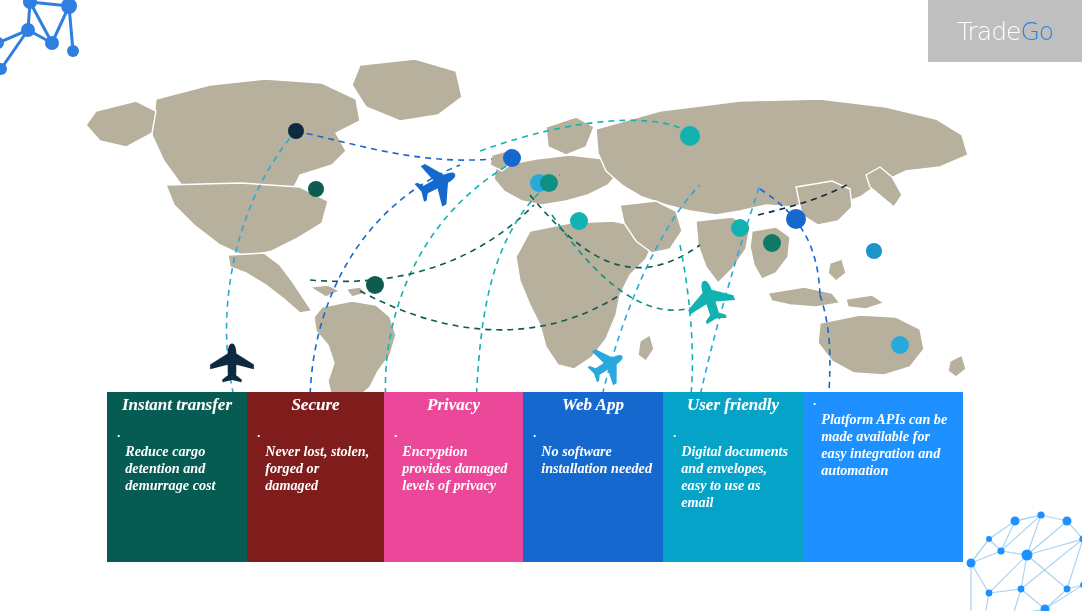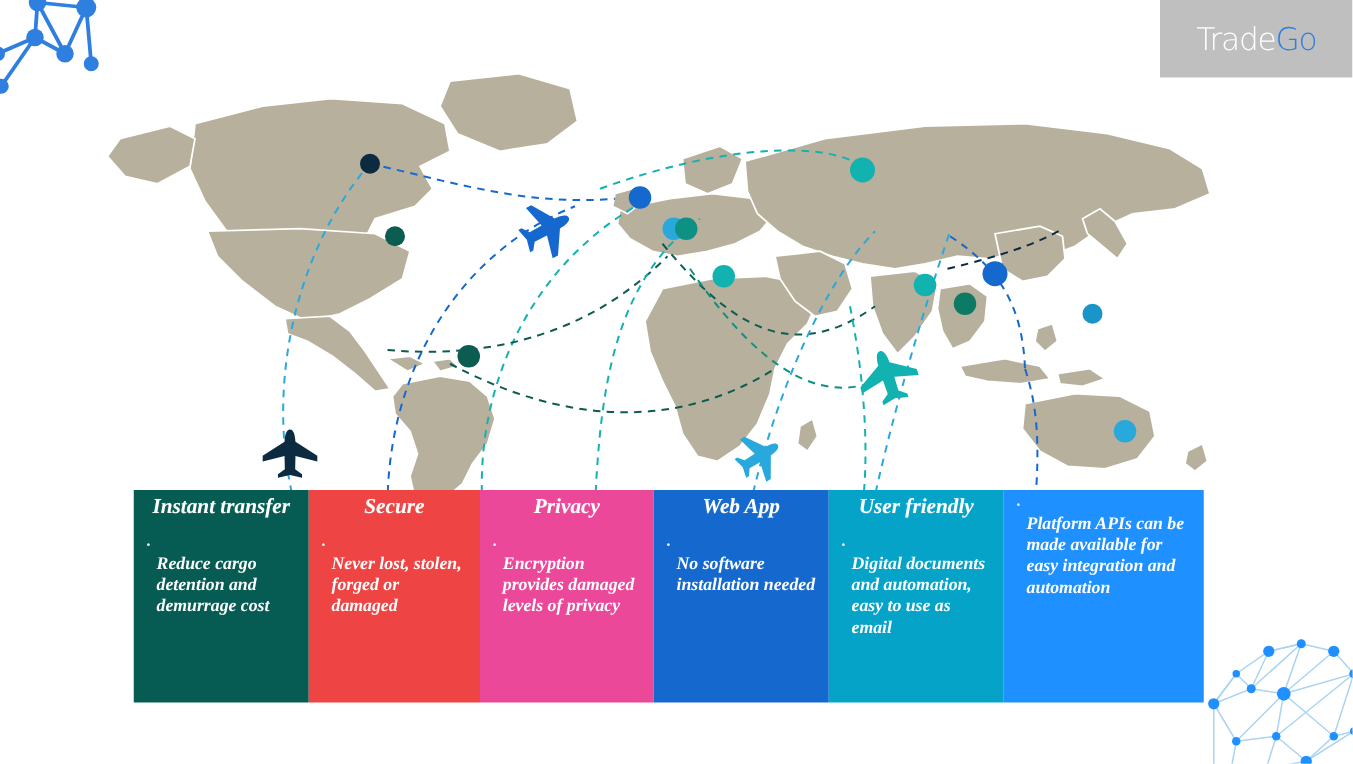--- a/index.html
+++ b/index.html
@@ -245,21 +245,21 @@
   <div id="strip">
 
     <div class="col" style="flex:0 0 140px;background:#065c52;">
       <div class="col-head">Instant transfer</div>
       <div class="bullets">
         <span class="dot">·</span>
         <span class="btext">Reduce cargo detention and demurrage cost</span>
       </div>
     </div>
 
-    <div class="col" style="flex:0 0 137px;background:#ef4444;">
+    <div class="col" style="flex:0 0 137px;background:#7f1d1d;">
       <div class="col-head">Secure</div>
       <div class="bullets">
         <span class="dot">·</span>
         <span class="btext">Never lost, stolen, forged or damaged</span>
       </div>
     </div>
 
     <div class="col" style="flex:0 0 139px;background:#ec4899;">
       <div class="col-head">Privacy</div>
       <div class="bullets">
@@ -273,21 +273,21 @@
       <div class="bullets">
         <span class="dot">·</span>
         <span class="btext">No software installation needed</span>
       </div>
     </div>
 
     <div class="col" style="flex:0 0 140px;background:#06a3c9;">
       <div class="col-head">User friendly</div>
       <div class="bullets">
         <span class="dot">·</span>
-        <span class="btext">Digital documents and automation, easy to use as email</span>
+        <span class="btext">Digital documents and envelopes, easy to use as email</span>
       </div>
     </div>
 
     <div class="col" style="flex:1 1 auto;background:#1e90ff;">
       <div class="bullets">
         <span class="dot">·</span>
         <span class="btext">Platform APIs can be made available for easy integration and automation</span>
       </div>
     </div>
 

